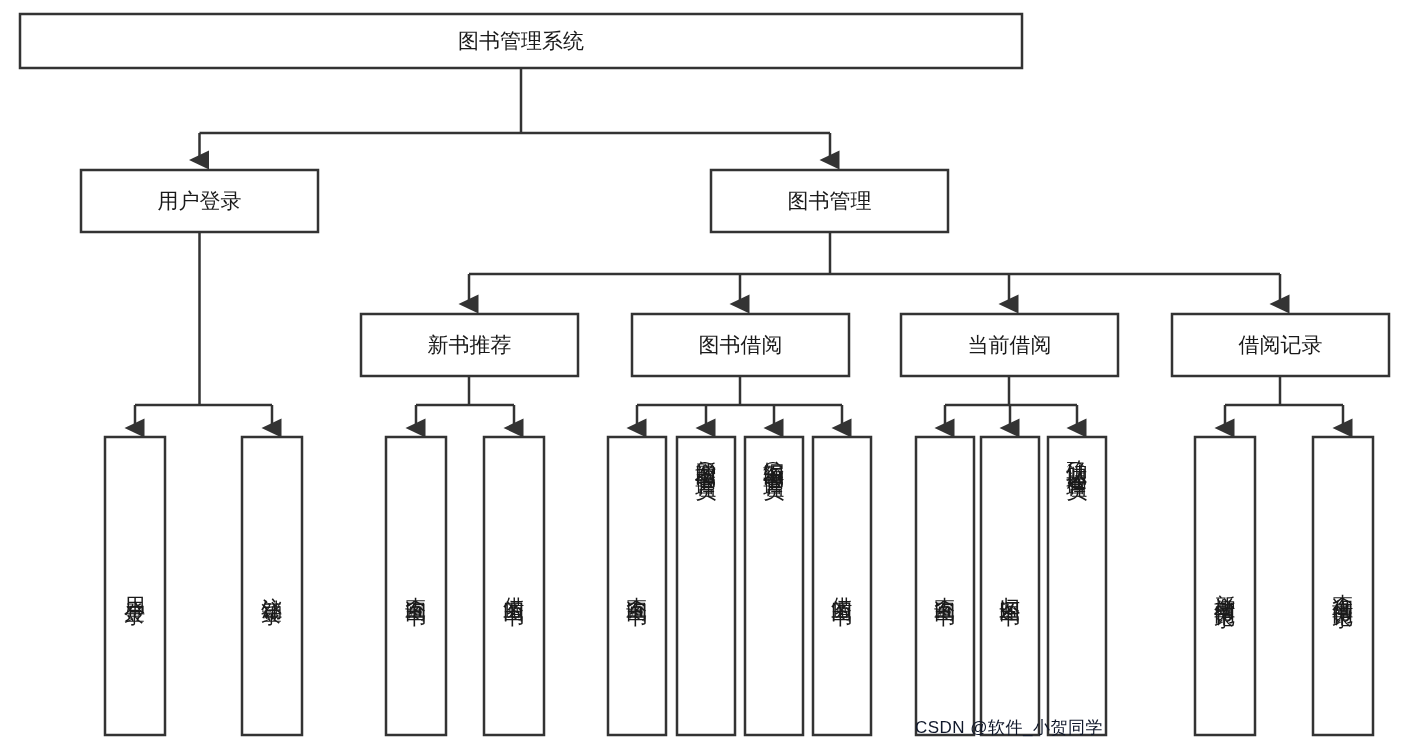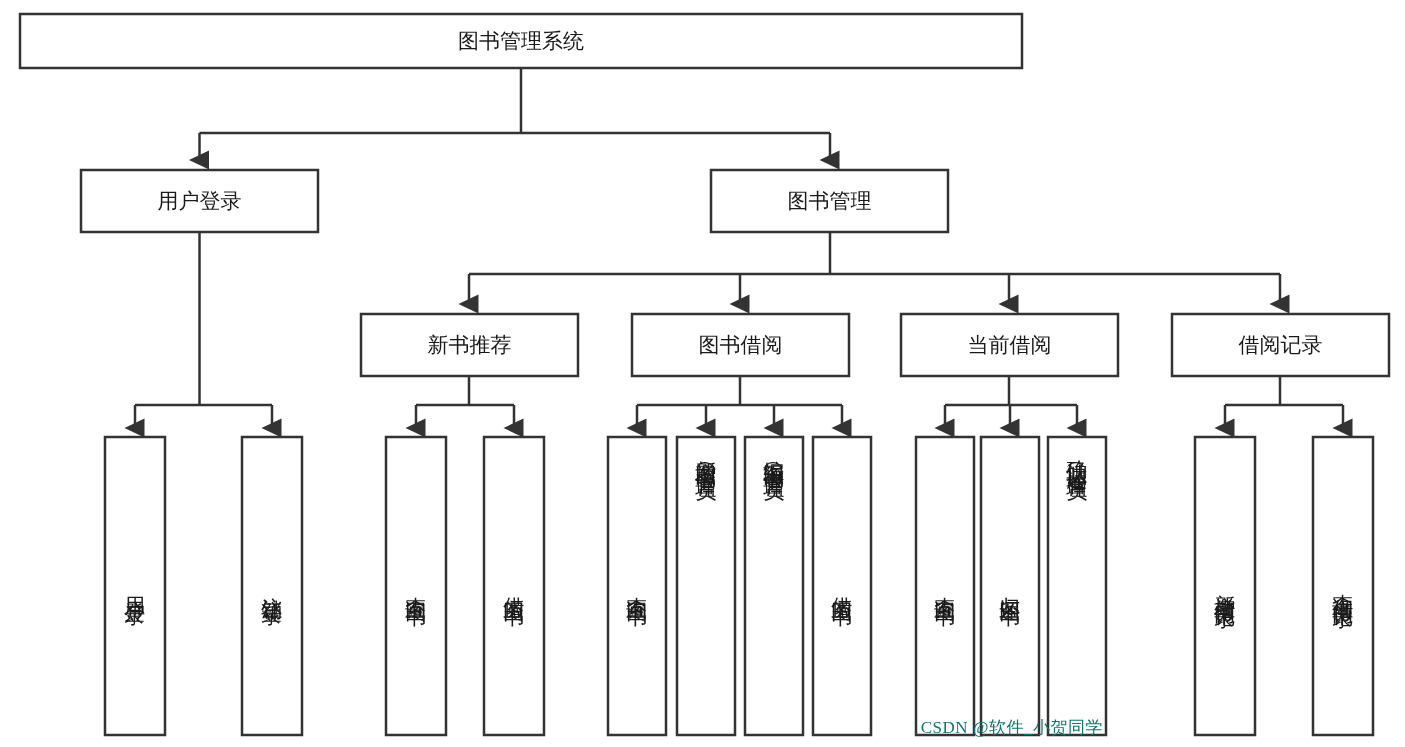--- a/index.html
+++ b/index.html
@@ -58,23 +58,23 @@
     font-size: 21px;
     line-height: 1.22;
     letter-spacing: 3px;
     color: #1a1a1a;
     white-space: nowrap;
   }
   .watermark {
     position: absolute;
     right: 14px;
     bottom: 8px;
-    font-family: Liberation Serif, serif;
+    font-family: Liberation Sans, sans-serif;
     font-size: 17px;
-    color: #0f766e;
+    color: #0f172a;
     white-space: nowrap;
     letter-spacing: 0.5px;
   }
 </style>
 </head>
 <body>
 
 <div id="diagram-root">
 
   <svg class="diagram" viewBox="0 0 1405 747" xmlns="http://www.w3.org/2000/svg">

